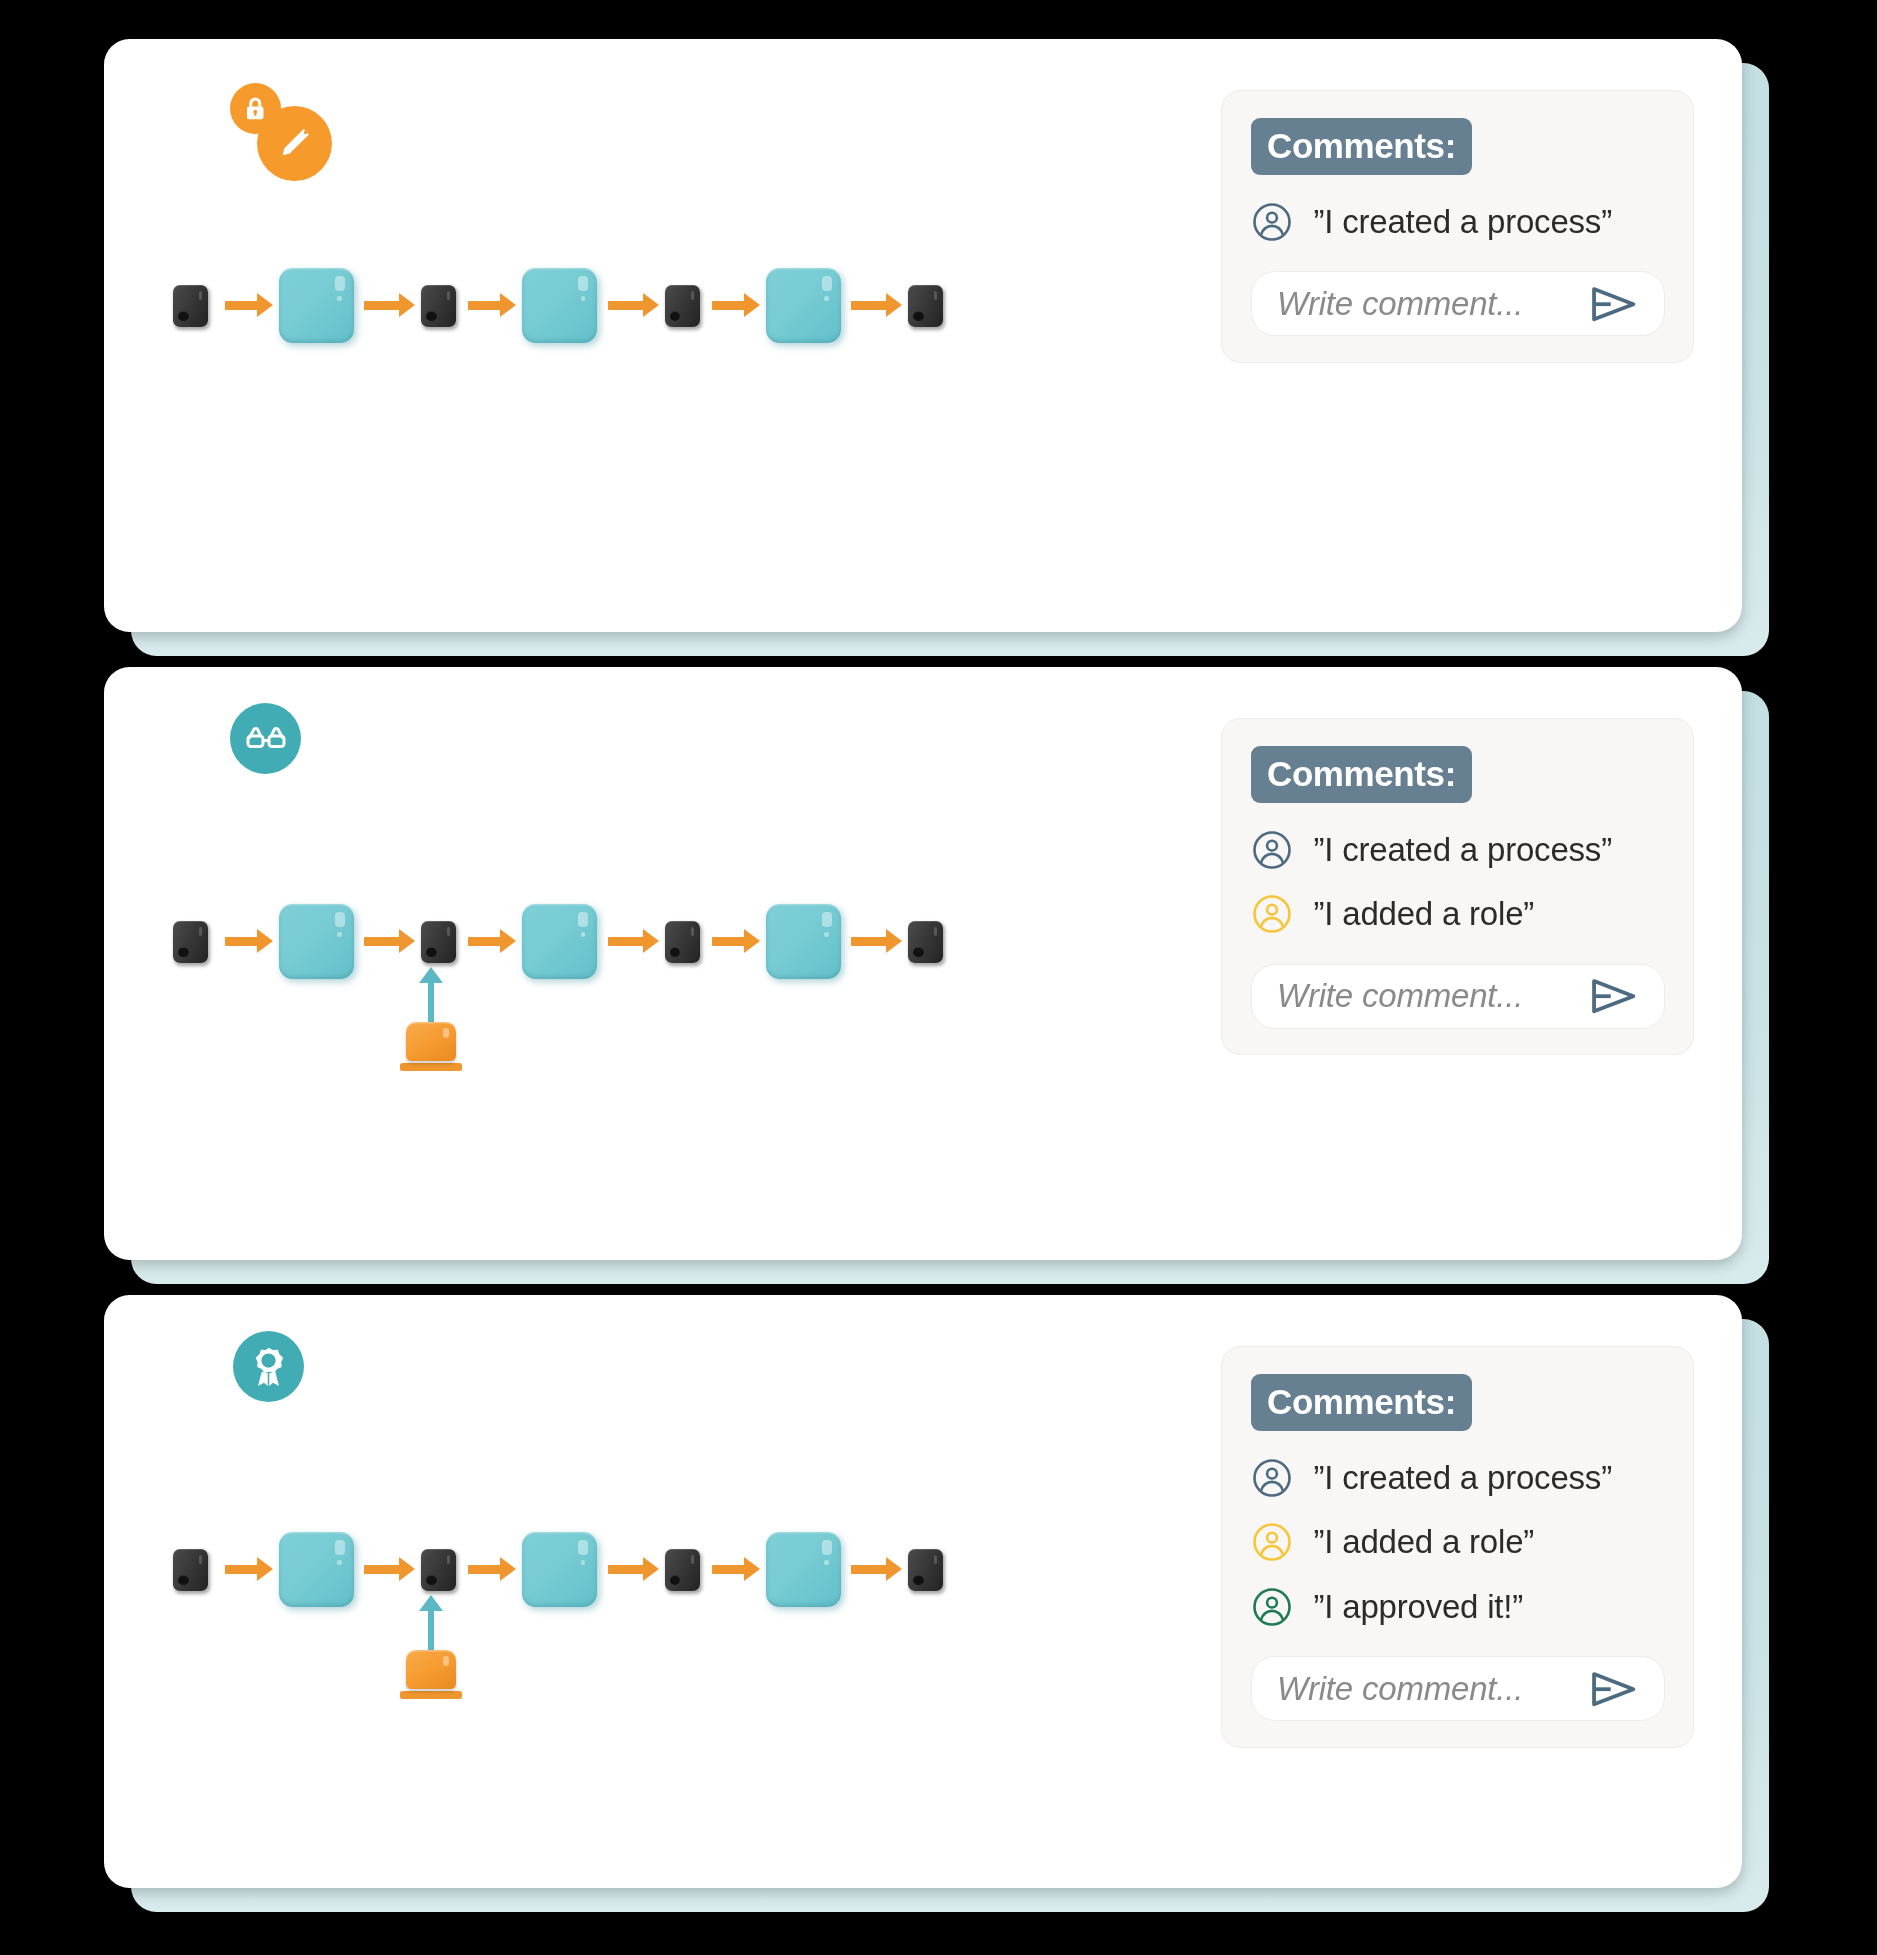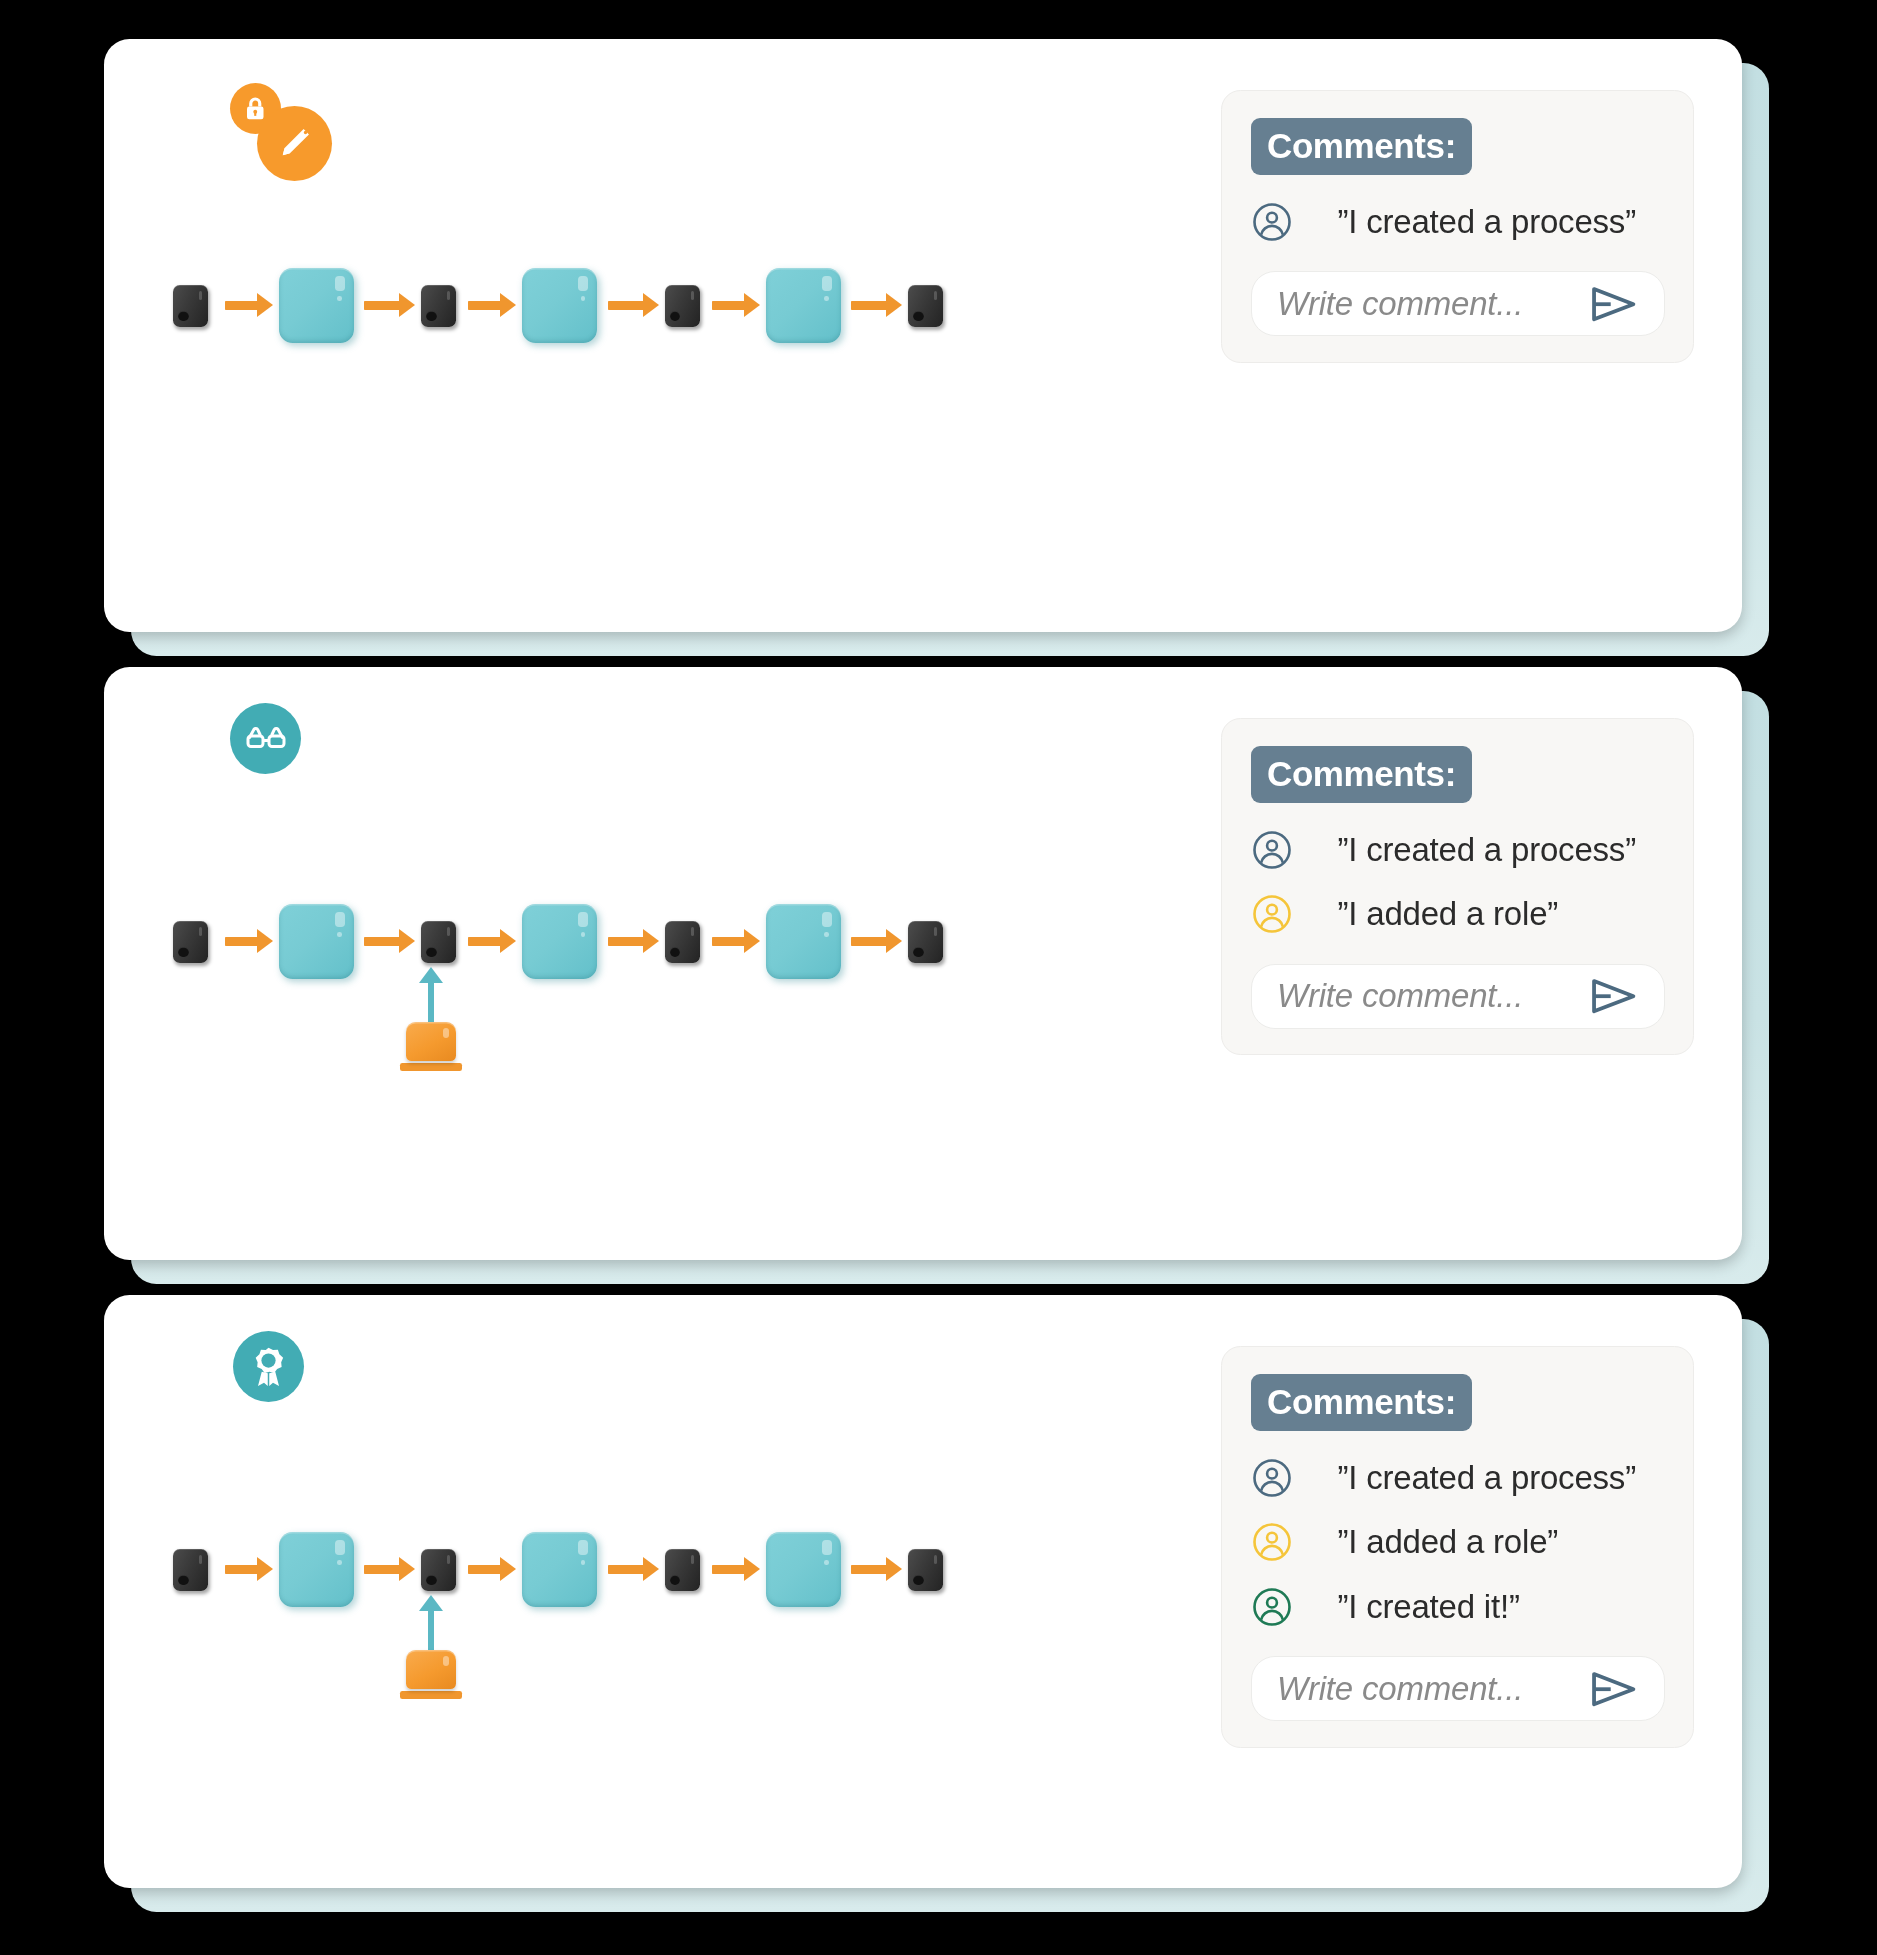--- a/index.html
+++ b/index.html
@@ -216,21 +216,20 @@
 
   .avatar-icon { width: 42px; height: 42px; flex: 0 0 auto; }
   .avatar-icon svg { display: block; width: 42px; height: 42px; }
 
   .comment-text {
     font-size: 33px;
     color: #2b2b2b;
     font-family: "Liberation Sans", sans-serif;
     white-space: nowrap;
     letter-spacing: -0.2px;
-    margin-left: 24px;
   }
 
   .comment-input-row {
     margin-top: 28.5px;
     background: #ffffff;
     border: 1.5px solid #ececea;
     border-radius: 24px;
     height: 65px;
     display: flex;
     align-items: center;
@@ -525,21 +524,21 @@
             <span class="comment-text">”I added a role”</span>
           </div>
           <div class="comment-row">
             <span class="avatar-icon">
               <svg viewBox="0 0 48 48">
                 <circle cx="24" cy="24" r="20" fill="none" stroke="#1f7a55" stroke-width="3"></circle>
                 <circle cx="24" cy="19" r="5.6" fill="none" stroke="#1f7a55" stroke-width="3"></circle>
                 <path d="M11.5 38.5a12.8 12.8 0 0 1 25 0" fill="none" stroke="#1f7a55" stroke-width="3"></path>
               </svg>
             </span>
-            <span class="comment-text">”I created it!”</span>
+            <span class="comment-text">”I approved it!”</span>
           </div>
         </div>
 
         <div class="comment-input-row">
           <input class="comment-input" type="text" placeholder="Write comment..." style="">
           <span class="send-icon">
             <svg viewBox="0 0 70 56">
               <path d="M8 8 L60 28 L8 48 Z" fill="none" stroke="#4c6a80" stroke-width="5" stroke-linejoin="round"></path>
               <path d="M8 28 H30" fill="none" stroke="#4c6a80" stroke-width="5"></path>
             </svg>

